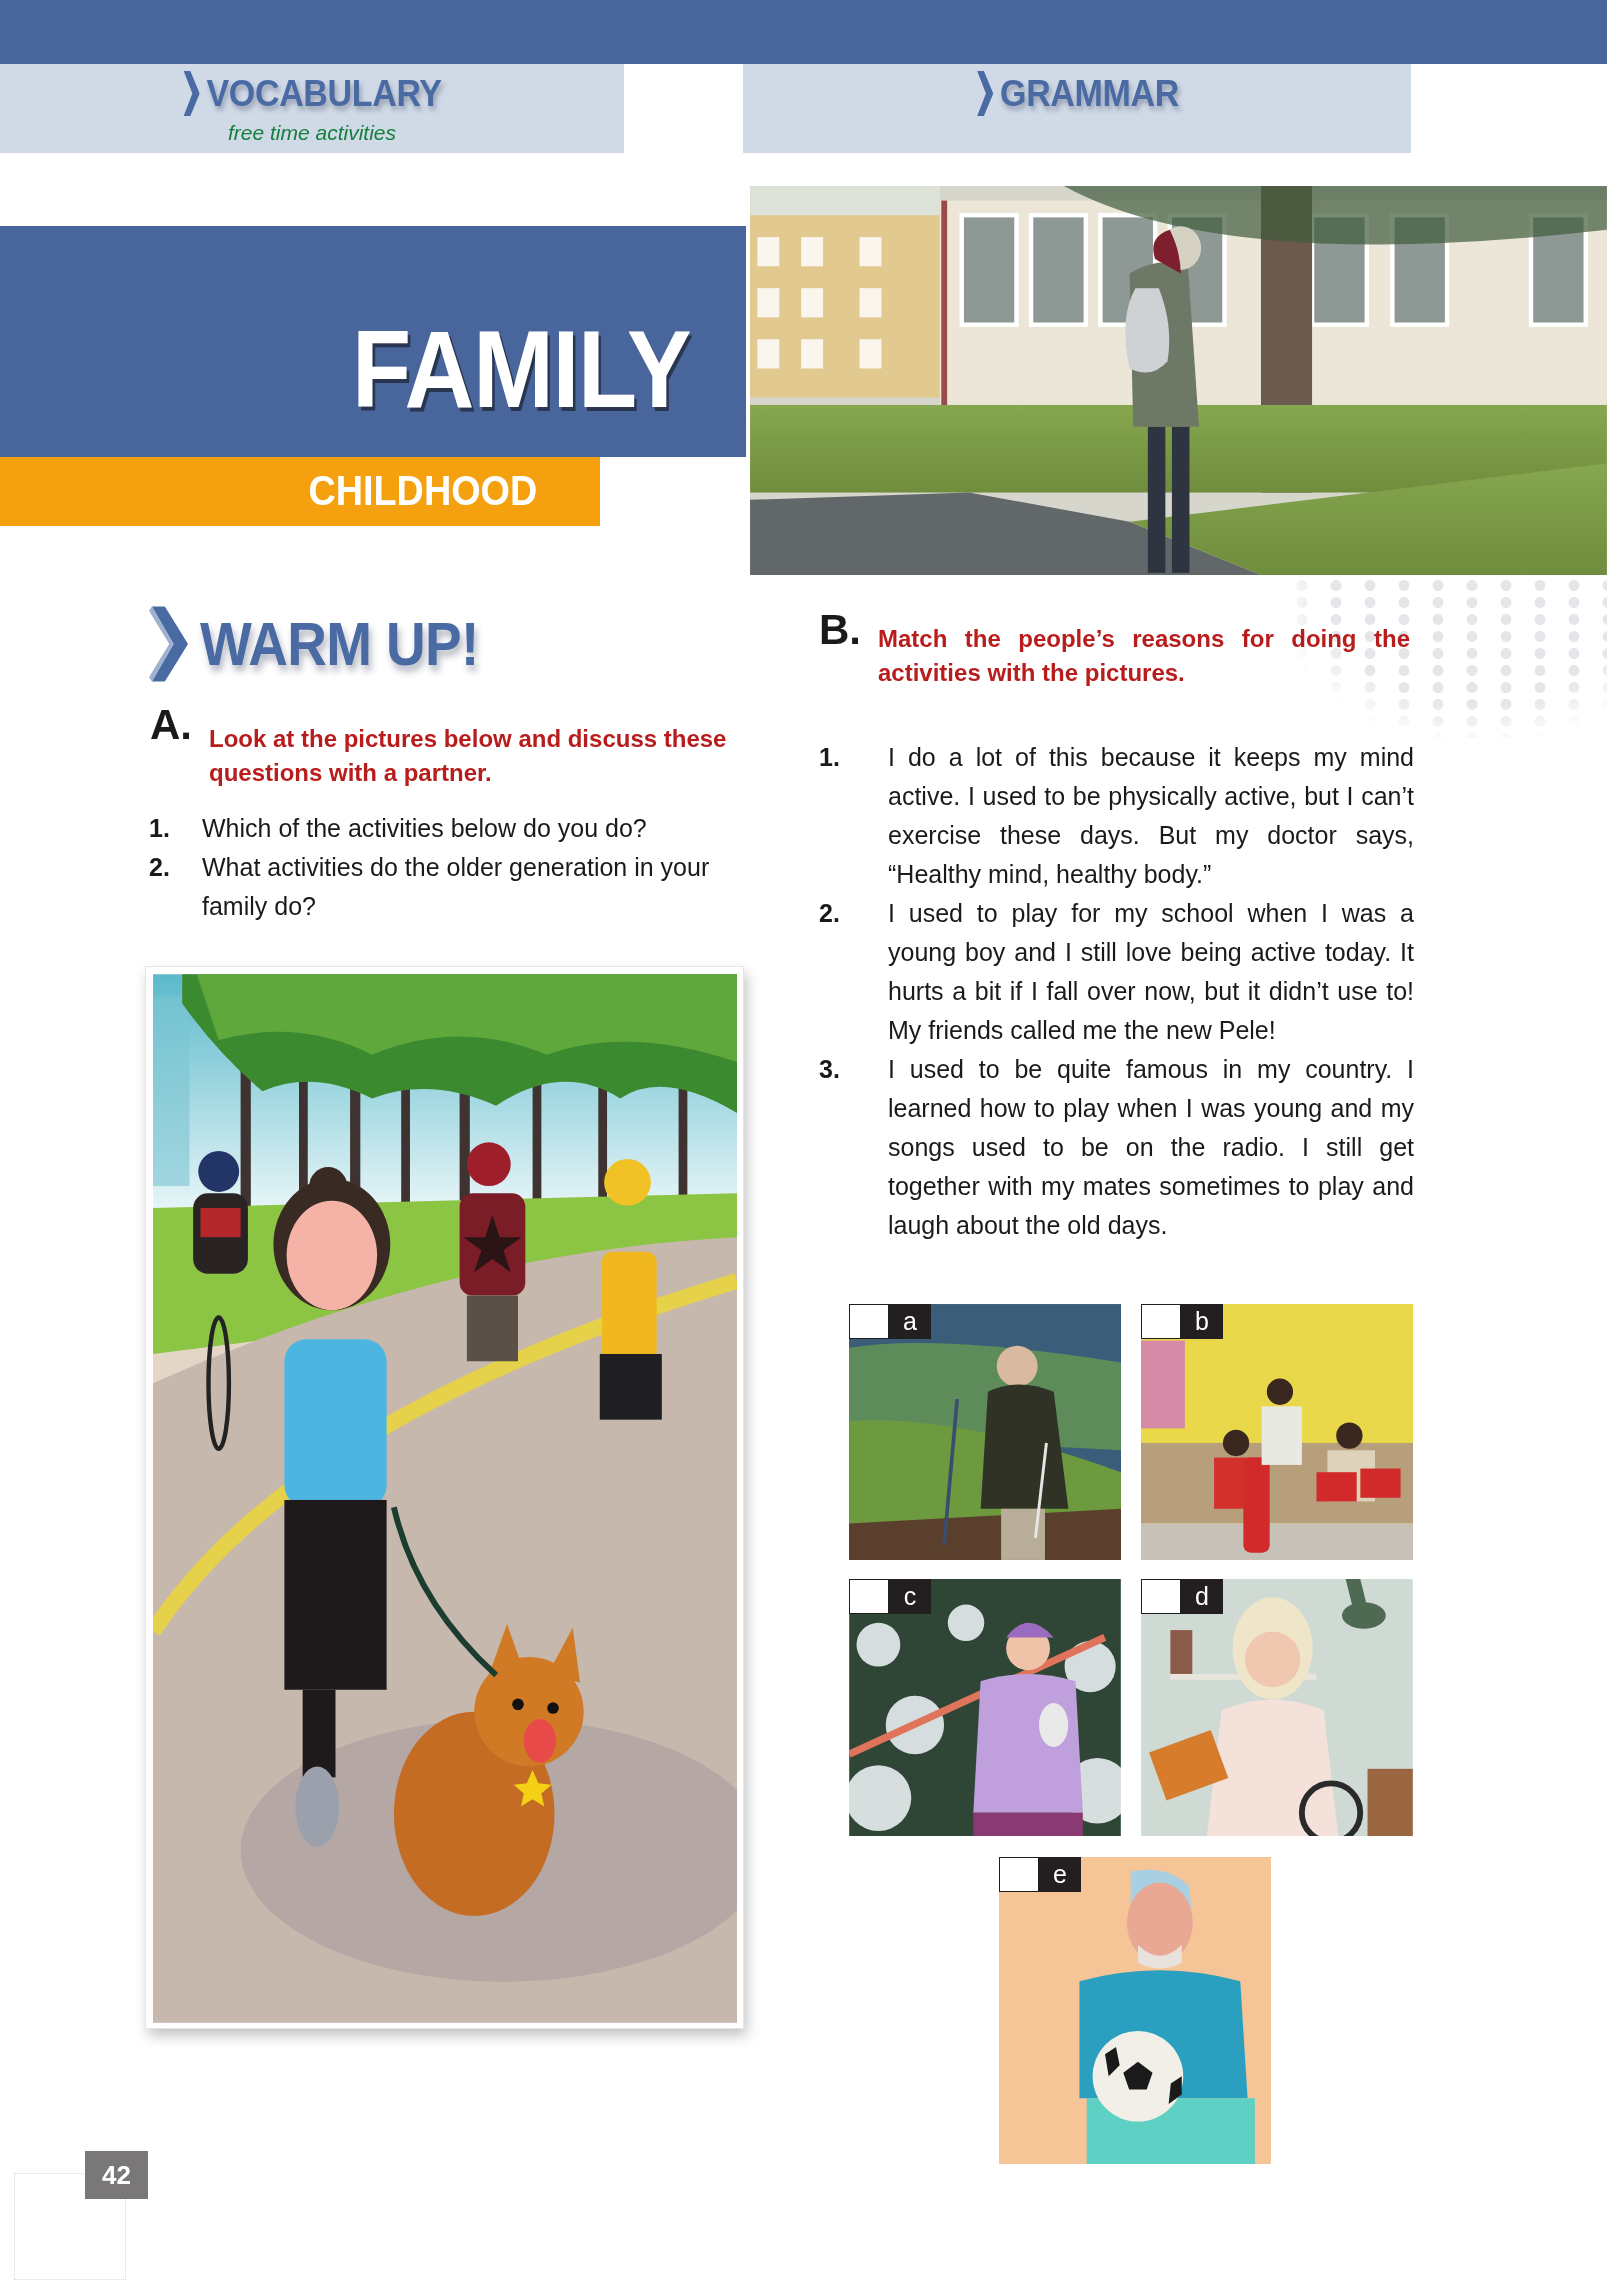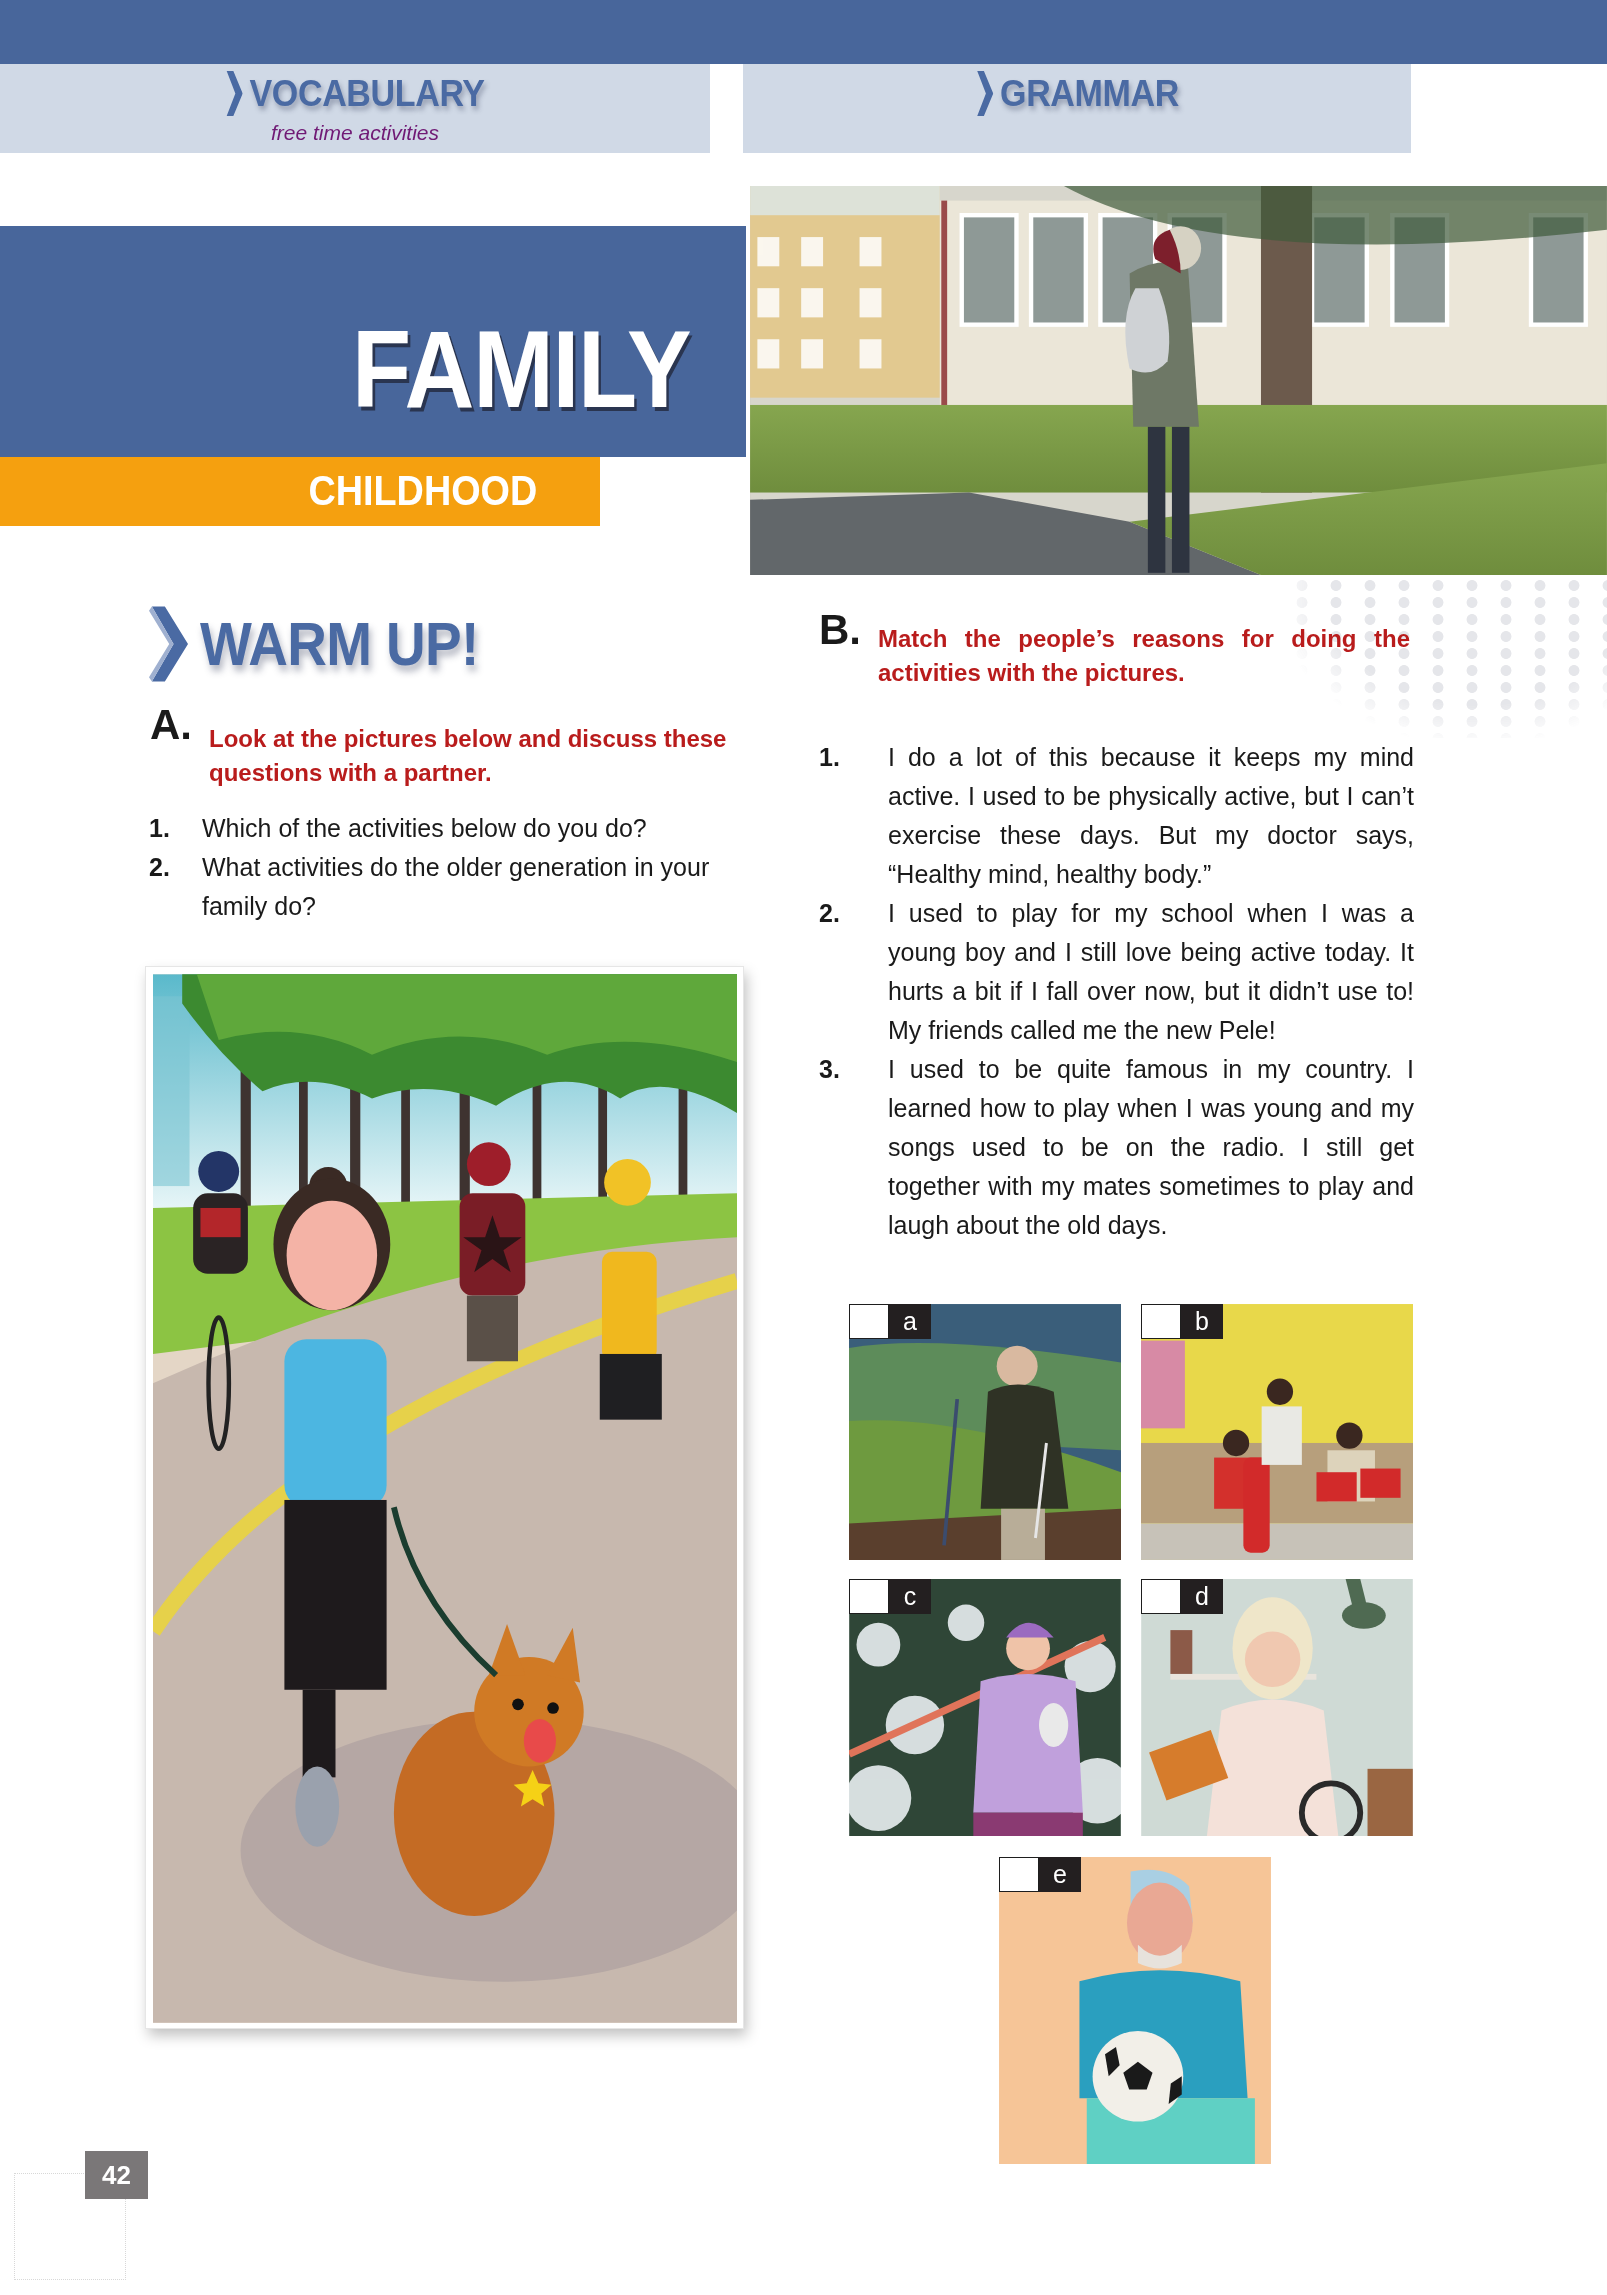--- a/index.html
+++ b/index.html
@@ -2,25 +2,25 @@
 <html style="font-size:11.7px"><head>
 <meta charset="utf-8">
 <style>
   * { box-sizing: border-box; margin: 0; padding: 0; }
   html, body { width: 1608px; height: 2295px; background: #ffffff; overflow: hidden; }
   body { position: relative; font-family: "Liberation Sans", "DejaVu Sans", sans-serif; color: #1a1a1a; }
 
   .top-bar { position: absolute; left: 0; top: 0; width: 1608px; height: 64px; background: #48669b; }
 
   .tag-box { position: absolute; top: 64px; height: 89px; background: #d0d9e6; text-align: center; }
-  .tag-box.vocab { left: 0; width: 710px; }
+  .tag-box.vocab { left: 0; width: 624px; }
   .tag-box.grammar { left: 743px; width: 668px; }
   .tag-title { display: inline-flex; align-items: center; margin-top: 7.3px; font-family: "Liberation Sans", sans-serif; font-weight: bold; font-size: 37px; color: #4a6aa3; text-shadow: 2.2px 3.7px 5.8px rgba(40,50,80,0.35); letter-spacing: -0.4px; transform: scaleX(0.92); }
   .chev { display: inline-block; width: 19px; height: 45px; margin-right: 7.3px; }
-  .tag-sub { font-family: "Liberation Sans", sans-serif; font-style: italic; font-size: 21px; color: #701a75; margin-top: 2.9px; }
+  .tag-sub { font-family: "Liberation Sans", sans-serif; font-style: italic; font-size: 21px; color: #15803d; margin-top: 2.9px; }
 
   .family-block { position: absolute; left: 0; top: 226px; width: 746px; height: 231px; background: #48669b; }
   .family-title { position: absolute; right: 56px; top: 88px; font-family: "Liberation Sans", sans-serif; font-weight: bold; font-size: 110px; color: #ffffff; line-height: 1; text-shadow: 2.9px 3.7px 0 #2a3550; transform: scaleX(0.88); transform-origin: right center; letter-spacing: -1.5px; }
   .childhood-band { position: absolute; left: 0; top: 457px; width: 600px; height: 69px; background: #f5a00f; }
   .childhood-text { position: absolute; right: 63px; top: 10.2px; font-family: "Liberation Sans", sans-serif; font-weight: bold; font-size: 42px; color: #ffffff; transform: scaleX(0.9); transform-origin: right center; }
 
   .hero-photo { position: absolute; left: 750px; top: 186px; width: 857px; height: 389px; overflow: hidden; background: #b9bdb2; }
 
   .dots { position: absolute; left: 1285px; top: 577px; width: 322px; height: 161px;
     background-image: radial-gradient(circle, #e3e4e8 5.1px, transparent 5.8px);

